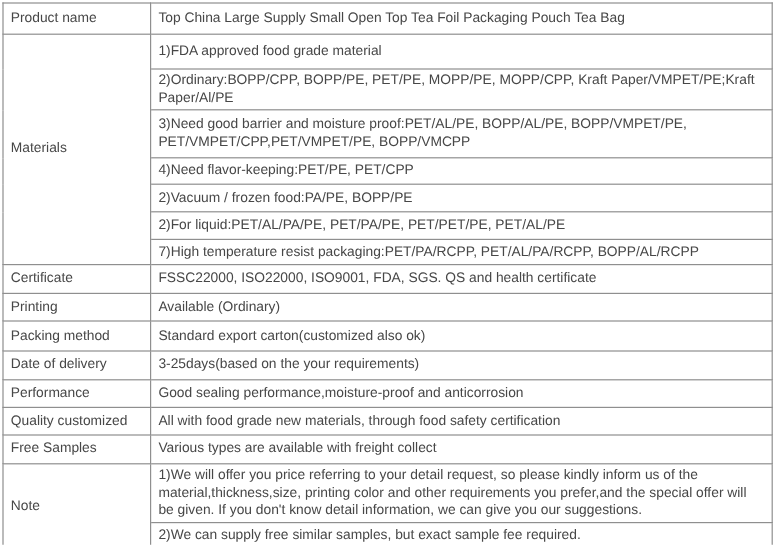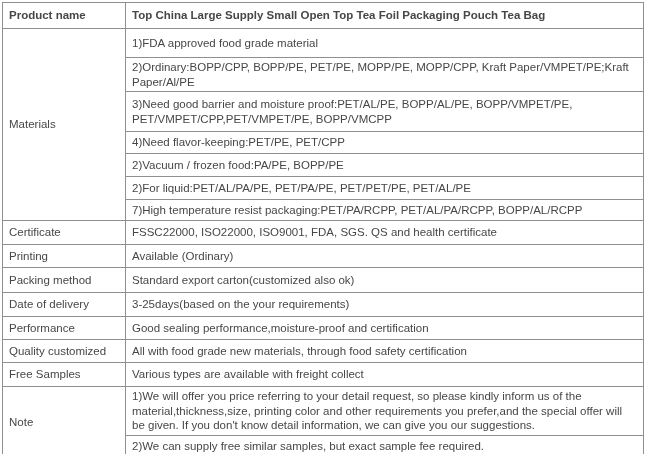--- a/index.html
+++ b/index.html
@@ -33,21 +33,21 @@
     padding: 2px 6px 2px 6px;
     vertical-align: middle;
     line-height: 14.5px;
     overflow: hidden;
     word-wrap: break-word;
   }
   td.label-cell {
     padding-left: 5px;
   }
   
-  tr.h26 { height: 26px; font-weight: bold; }
+  tr.h26 { height: 26px; }
   tr.h29 { height: 29px; }
   tr.h31 { height: 31px; }
   tr.h40 { height: 40px; }
   tr.h22 { height: 22px; }
   tr.h23 { height: 23px; }
   tr.h21 { height: 21px; margin-top: 20px; }
   tr.h24 { height: 24px; }
   tr.h25 { height: 25px; margin-left: 48px; }
   tr.h47 { height: 47px; }
 </style>
@@ -97,21 +97,21 @@
     <tr class="h25">
       <td class="label-cell">Packing method</td>
       <td class="value-cell">Standard export carton(customized also ok)</td>
     </tr>
     <tr class="h24">
       <td class="label-cell">Date of delivery</td>
       <td class="value-cell">3-25days(based on the your requirements)</td>
     </tr>
     <tr class="h23">
       <td class="label-cell">Performance</td>
-      <td class="value-cell">Good sealing performance,moisture-proof and certification</td>
+      <td class="value-cell">Good sealing performance,moisture-proof and anticorrosion</td>
     </tr>
     <tr class="h23">
       <td class="label-cell">Quality customized</td>
       <td class="value-cell">All with food grade new materials, through food safety certification</td>
     </tr>
     <tr class="h24">
       <td class="label-cell">Free Samples</td>
       <td class="value-cell">Various types are available with freight collect</td>
     </tr>
     <tr class="h47">

